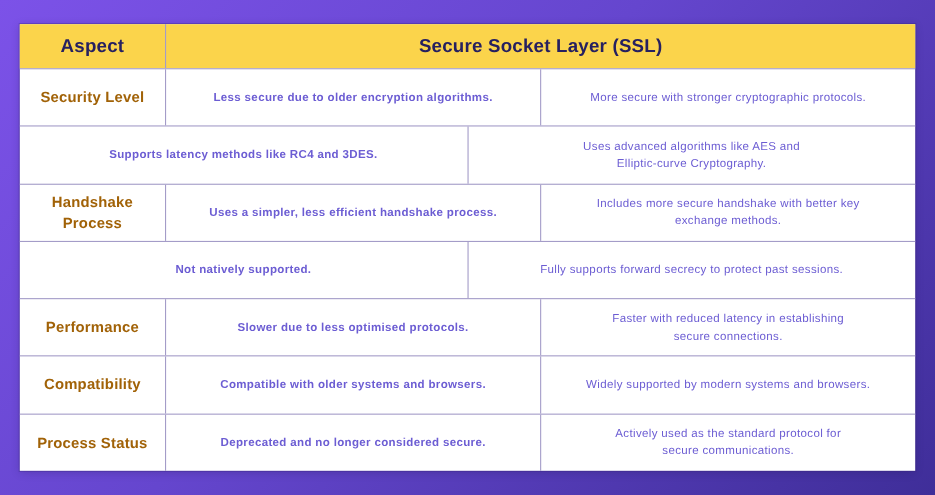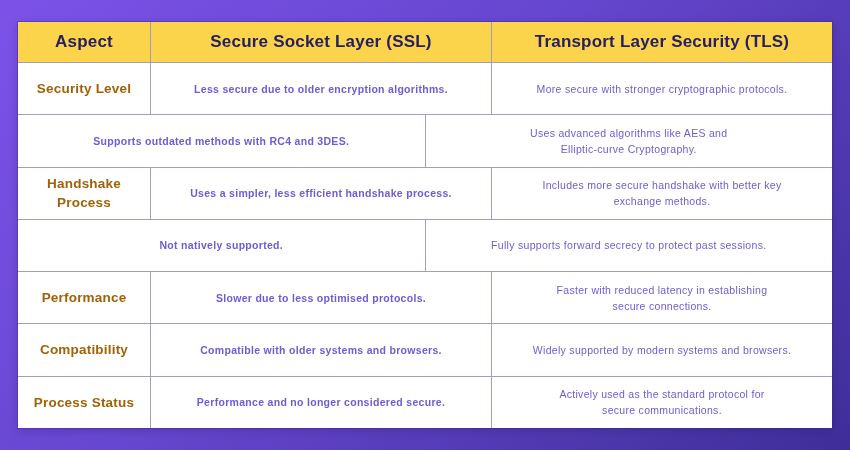--- a/index.html
+++ b/index.html
@@ -67,31 +67,30 @@
   }
 </style>
 </head>
 <body>
 
 <div class="comparison-table">
 
   <div class="trow header-row">
     <div class="cell col-aspect">Aspect</div>
     <div class="cell col-ssl">Secure Socket Layer (SSL)</div>
-    <div class="cell col-tls">Transport Layer Security (TLS)</div>
   </div>
 
   <div class="trow">
     <div class="cell col-aspect aspect-cell">Security Level</div>
     <div class="cell col-ssl body-cell">Less secure due to older encryption algorithms.</div>
     <div class="cell col-tls body-cell">More secure with stronger cryptographic protocols.</div>
   </div>
 
   <div class="trow">
-    <div class="cell col-ssl body-cell">Supports outdated methods with RC4 and 3DES.</div>
+    <div class="cell col-ssl body-cell">Supports latency methods like RC4 and 3DES.</div>
     <div class="cell col-tls body-cell">Uses advanced algorithms like AES and
 Elliptic-curve Cryptography.</div>
   </div>
 
   <div class="trow">
     <div class="cell col-aspect aspect-cell">Handshake
 Process</div>
     <div class="cell col-ssl body-cell">Uses a simpler, less efficient handshake process.</div>
     <div class="cell col-tls body-cell">Includes more secure handshake with better key
 exchange methods.</div>
@@ -110,18 +109,18 @@
   </div>
 
   <div class="trow">
     <div class="cell col-aspect aspect-cell">Compatibility</div>
     <div class="cell col-ssl body-cell">Compatible with older systems and browsers.</div>
     <div class="cell col-tls body-cell">Widely supported by modern systems and browsers.</div>
   </div>
 
   <div class="trow">
     <div class="cell col-aspect aspect-cell">Process Status</div>
-    <div class="cell col-ssl body-cell">Performance and no longer considered secure.</div>
+    <div class="cell col-ssl body-cell">Deprecated and no longer considered secure.</div>
     <div class="cell col-tls body-cell">Actively used as the standard protocol for
 secure communications.</div>
   </div>
 
 </div>
 
 </body></html>

